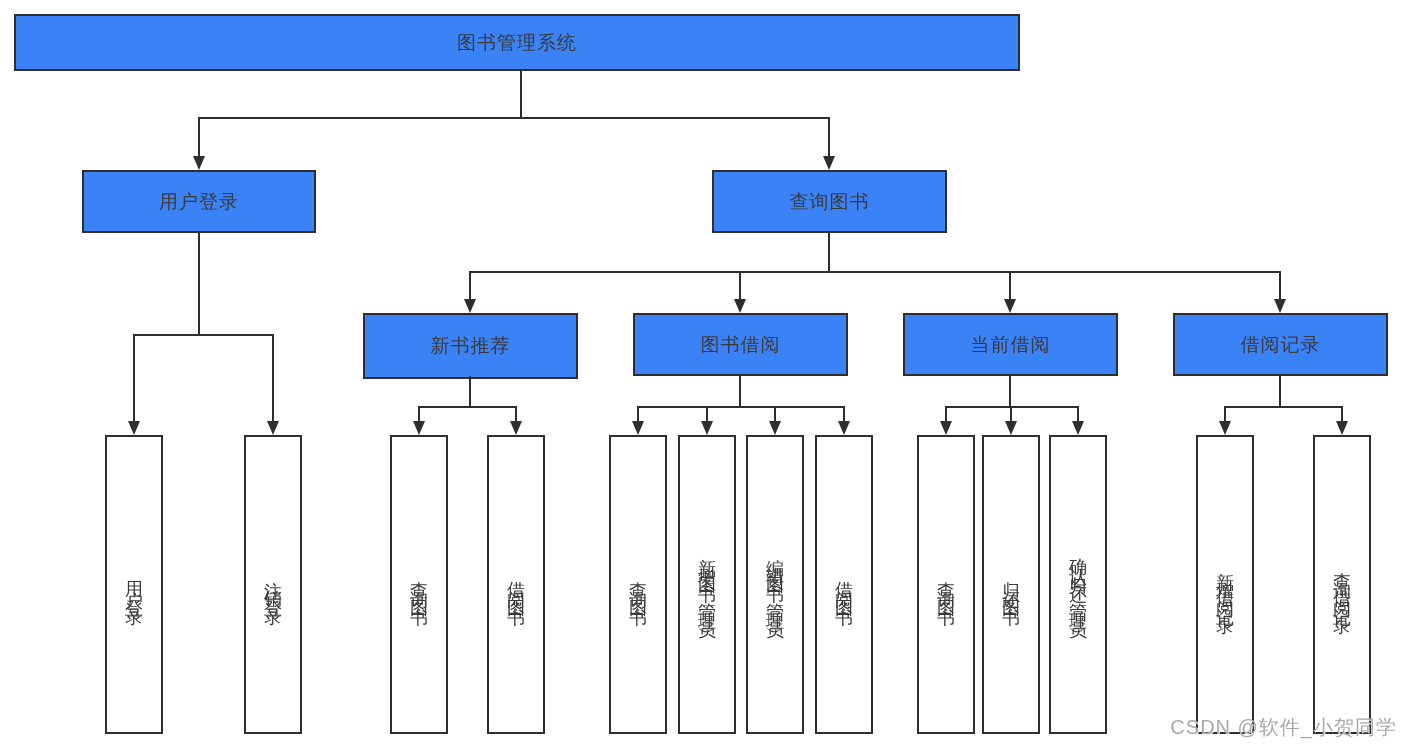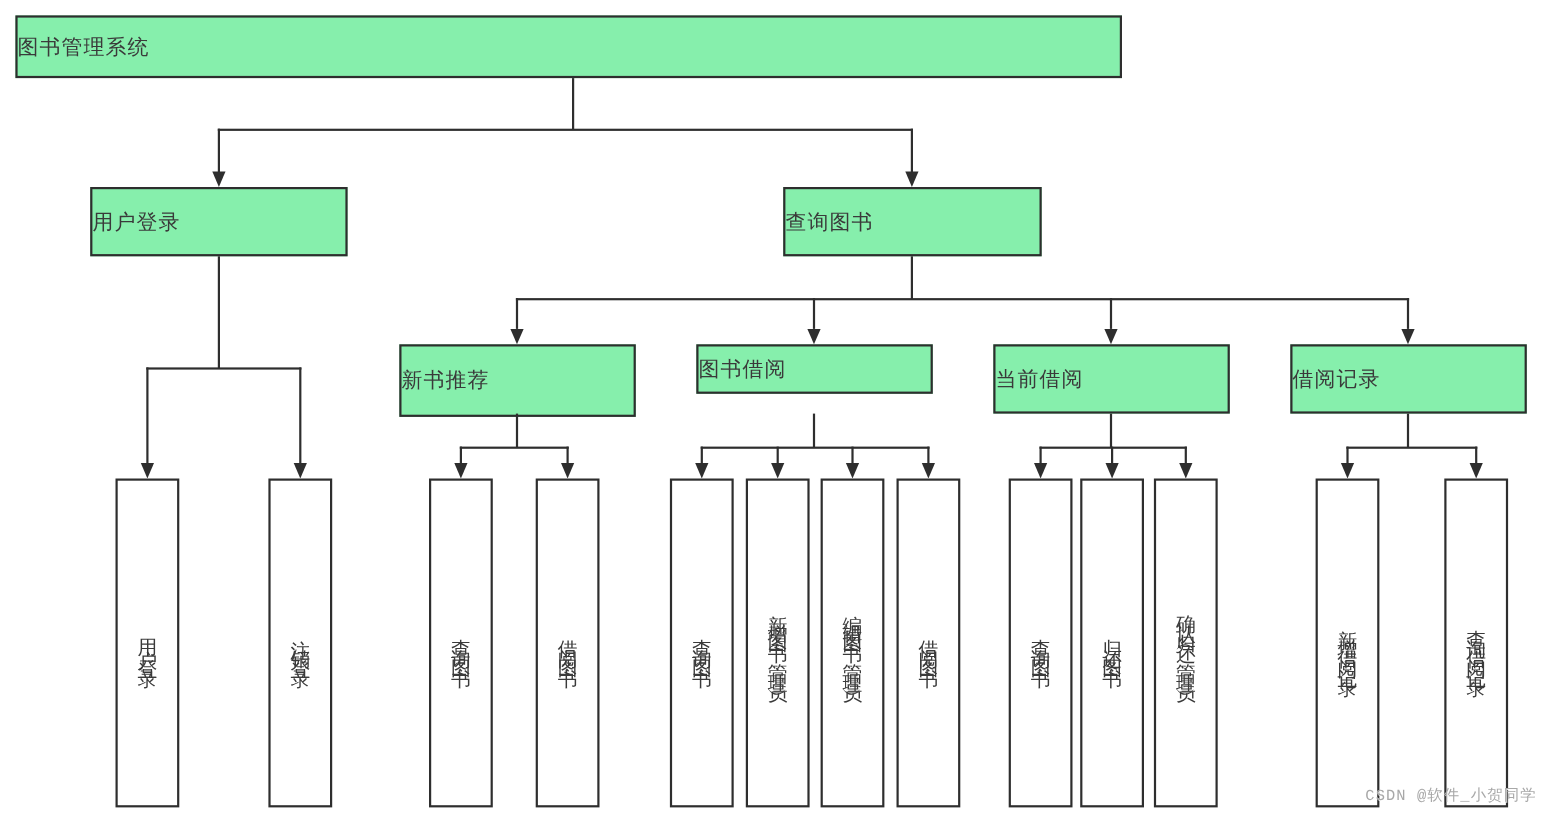--- a/index.html
+++ b/index.html
@@ -12,22 +12,22 @@
   #canvas{
     position:relative;
     width:1405px;height:747px;
     background:var(--bg);
     font-family:"Liberation Sans","DejaVu Sans",sans-serif;
     overflow:hidden;
   }
   .box{
     position:absolute;
     border:2.5px solid var(--line);
-    background:#86efac;
-    display:flex;align-items:center;justify-content:flex-start;
+    background:#3b82f6;
+    display:flex;align-items:center;justify-content:center;
     color:var(--text);
     font-size:19px;
     letter-spacing:1px;
     box-sizing:border-box;
   }
   .leaf{
     position:absolute;
     top:435px;width:58px;height:299px;
     border:2.5px solid var(--line);
     background:#fff;
@@ -47,26 +47,25 @@
   .hline{position:absolute;height:2px;background:var(--line);}
   .arrow{
     position:absolute;width:0;height:0;
     border-left:6px solid transparent;
     border-right:6px solid transparent;
     border-top:14px solid var(--line);
   }
   .watermark{
     position:absolute;
     right:8px;top:714px;
-    font-size:14px;
+    font-size:20px;
     color:var(--wm);
     letter-spacing:1px;
     text-shadow:1px 1px 0 rgba(255,255,255,0.85);
     z-index:5;
-    font-family:Liberation Mono, monospace;
   }
 </style>
 </head>
 <body>
 
 <div id="canvas">
 
   <div class="box" style="left:14px;top:14px;width:1006px;height:57px;">
     <span>图书管理系统</span>
   </div>
@@ -106,21 +105,21 @@
   <div class="vline" style="left:739px;top:271px;height:28px;"></div>
   <div class="arrow" style="left:734px;top:299px;"></div>
   <div class="vline" style="left:1009px;top:271px;height:28px;"></div>
   <div class="arrow" style="left:1004px;top:299px;"></div>
   <div class="vline" style="left:1279px;top:271px;height:28px;"></div>
   <div class="arrow" style="left:1274px;top:299px;"></div>
 
   <div class="box" style="left:363px;top:313px;width:215px;height:66px;">
     <span>新书推荐</span>
   </div>
-  <div class="box" style="left:633px;top:313px;width:215px;height:45px;">
+  <div class="box" style="left:633px;top:313px;width:215px;height:63px;">
     <span>图书借阅</span>
   </div>
   <div class="box" style="left:1173px;top:313px;width:215px;height:63px;">
     <span>借阅记录</span>
   </div>
   <div class="box" style="left:903px;top:313px;width:215px;height:63px;">
     <span>当前借阅</span>
   </div>
 
   <div class="vline" style="left:469px;top:376px;height:31px;"></div>

